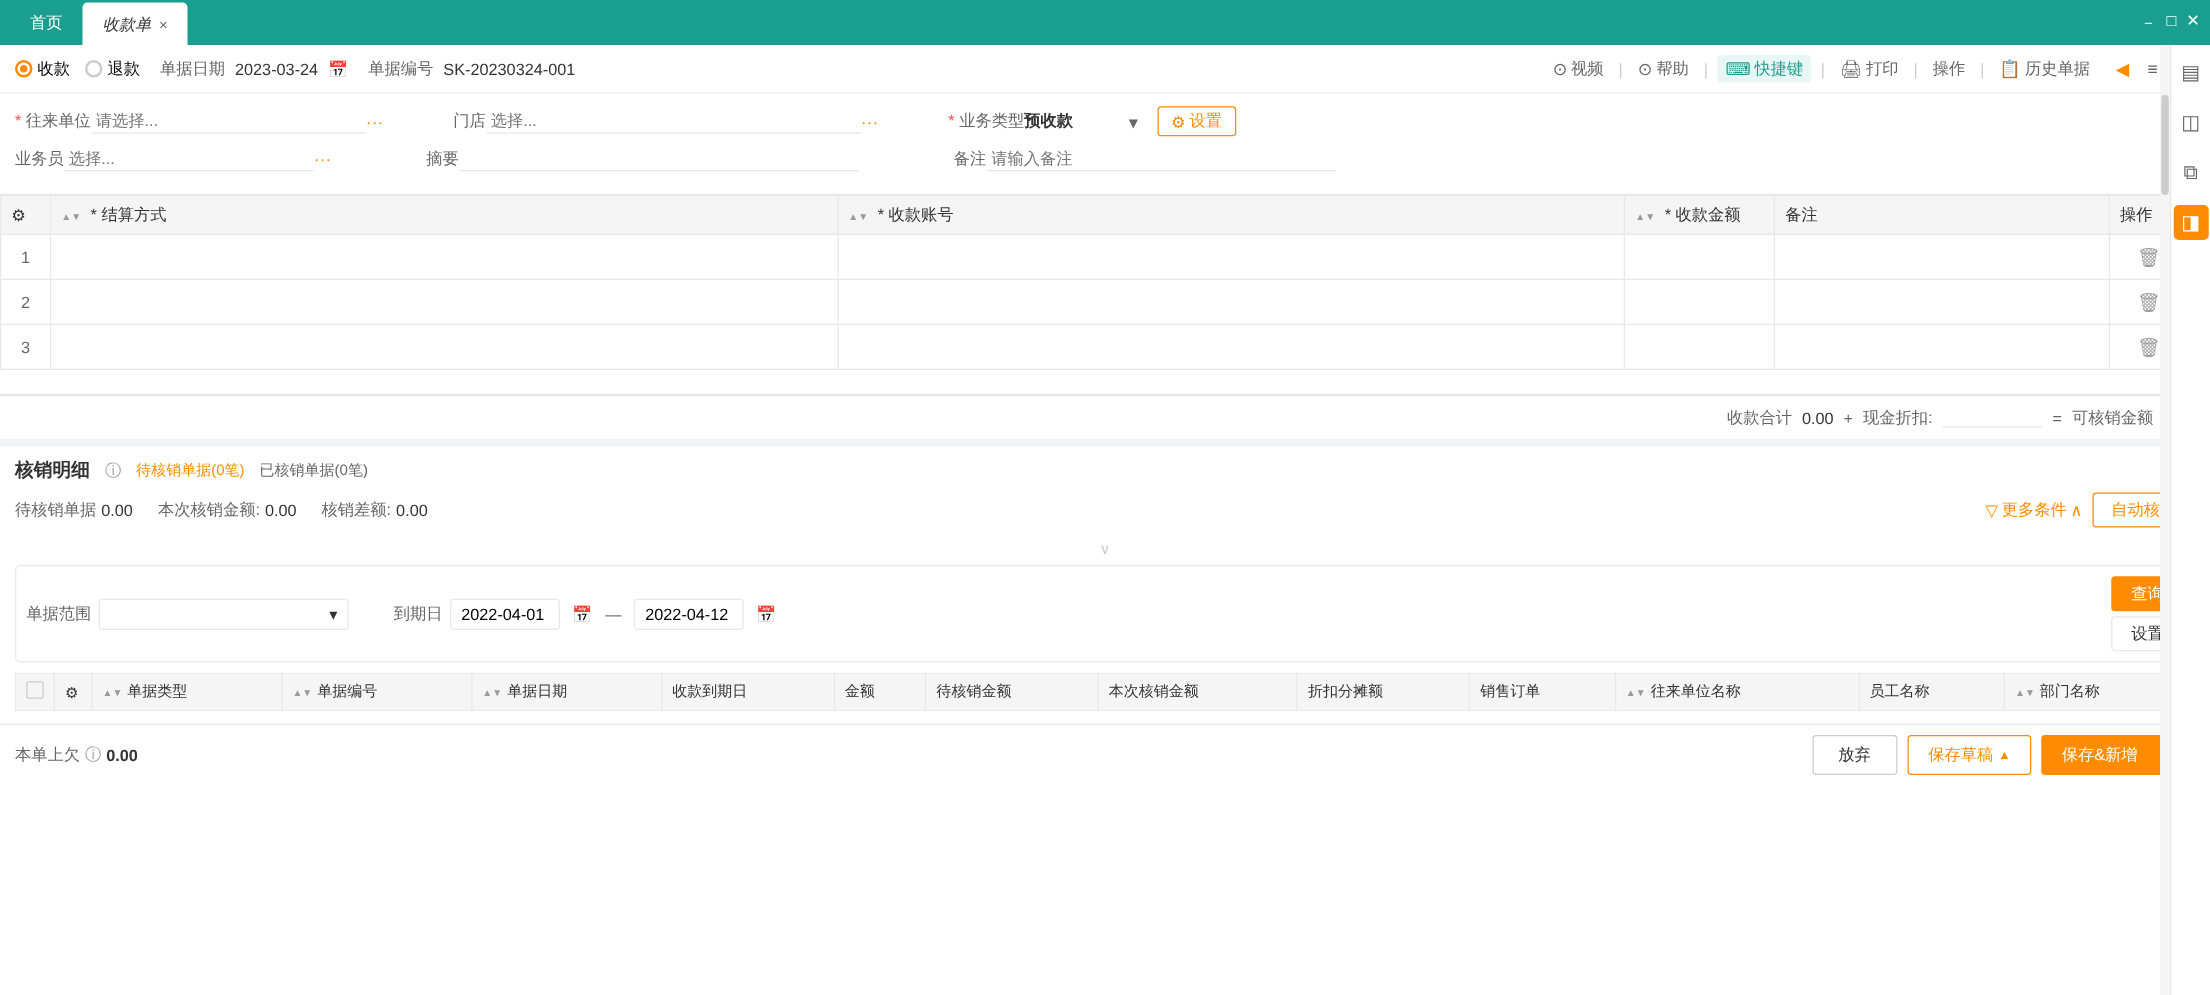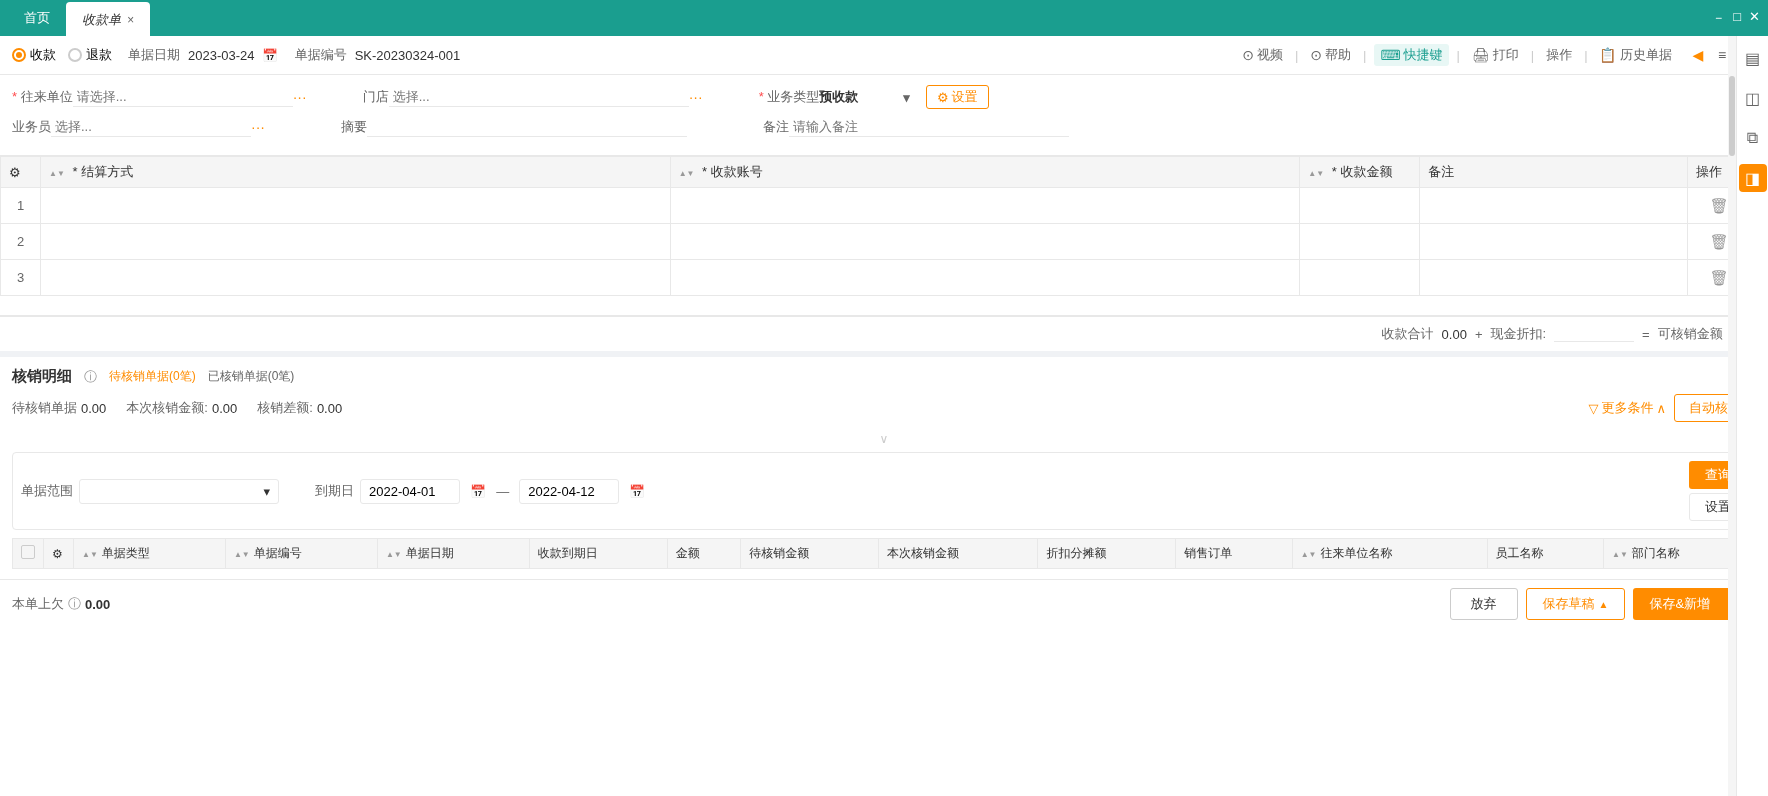--- a/index.html
+++ b/index.html
@@ -376,21 +376,21 @@
       color: #333;
       display: flex;
       align-items: center;
       justify-content: space-between;
       cursor: pointer;
     }
     .date-input {
       border: 1px solid #e8e8e8;
       border-radius: 3px;
       padding: 4px 8px;
-      width: 100px;
+      width: 88px;
       font-size: 13px;
     }
     .date-icon {
       color: #ff8c00;
       cursor: pointer;
       margin-left: 4px;
     }
     .date-sep { color: #666; margin: 0 4px; }
     .query-btn {
       background: #ff8c00;

